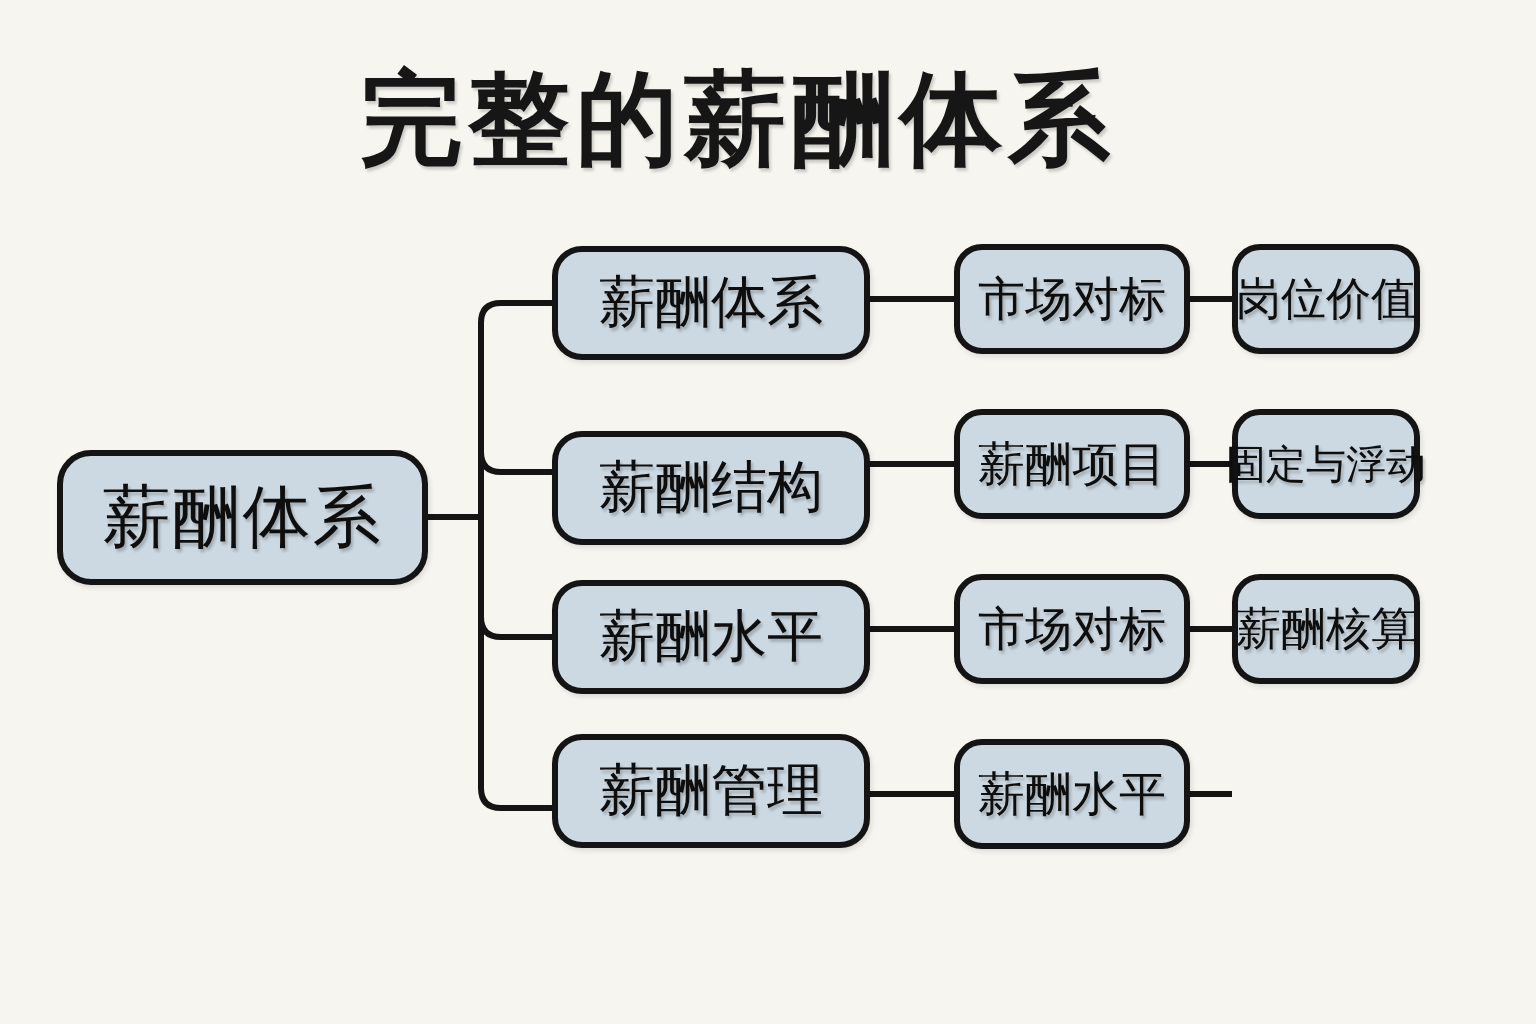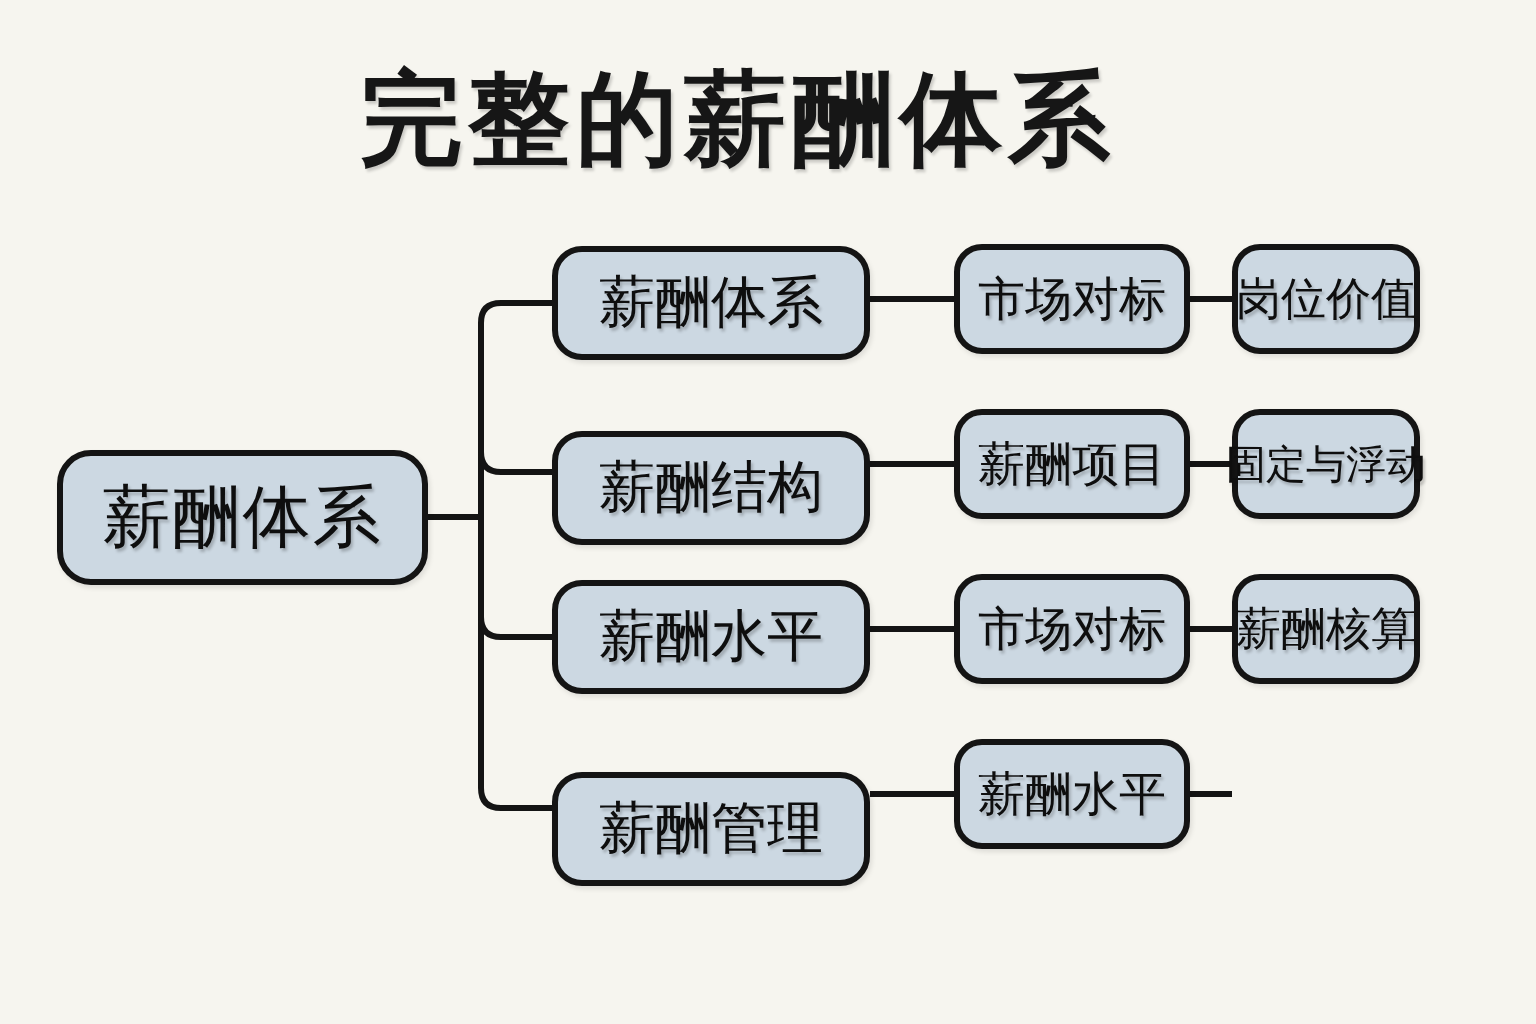--- a/index.html
+++ b/index.html
@@ -55,21 +55,21 @@
     box-shadow: 2px 3px 5px rgba(0,0,0,0.10);
   }
   .root {
     left: 57px; top: 450px; width: 371px; height: 135px;
     border-radius: 34px; font-size: 68px; letter-spacing: 2px;
   }
   .l2 { left: 552px; width: 318px; height: 114px; border-radius: 30px; font-size: 56px; }
   .l3 { left: 954px; width: 236px; height: 110px; border-radius: 28px; font-size: 47px; }
   .l4 { left: 1232px; width: 188px; height: 110px; border-radius: 28px; font-size: 45px; }
   .l4.small { font-size: 40px; letter-spacing: 0; }
-  .r1.l2 { top: 246px; } .r2.l2 { top: 431px; } .r3.l2 { top: 580px; } .r4.l2 { top: 772px; }
+  .r1.l2 { top: 246px; } .r2.l2 { top: 431px; } .r3.l2 { top: 580px; } .r4.l2 { top: 734px; }
   .r1.l3, .r1.l4 { top: 244px; }
   .r2.l3, .r2.l4 { top: 409px; }
   .r3.l3, .r3.l4 { top: 574px; }
   .r4.l3, .r4.l4 { top: 739px; }
 </style>
 </head>
 <body>
 
 <div class="canvas">
 

